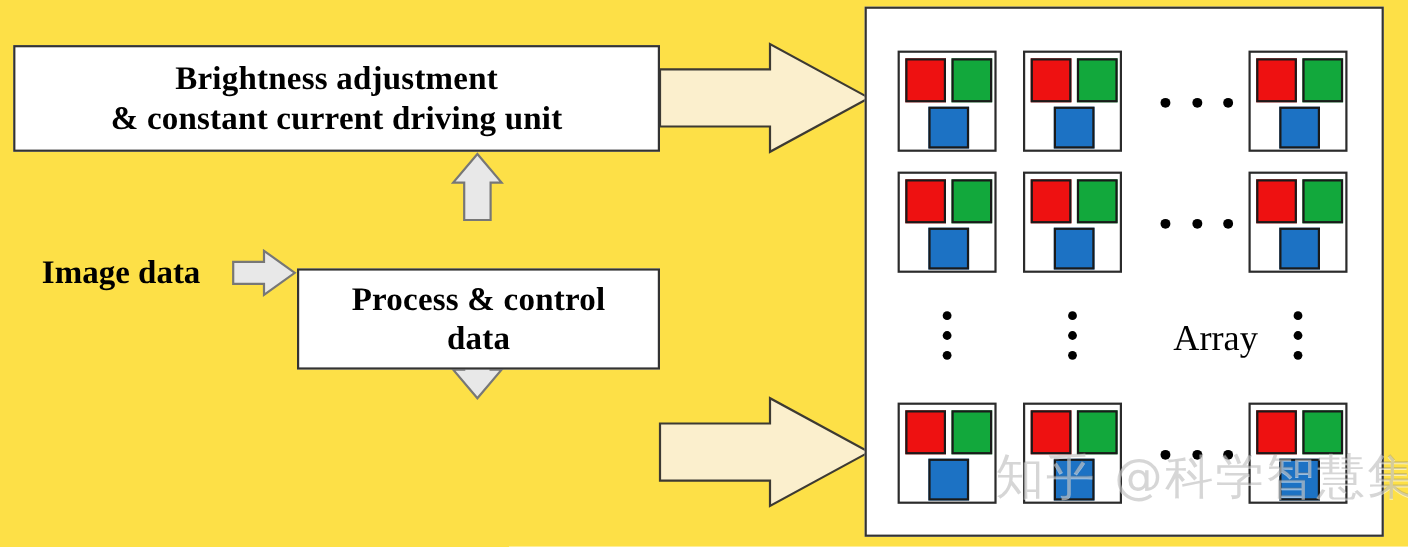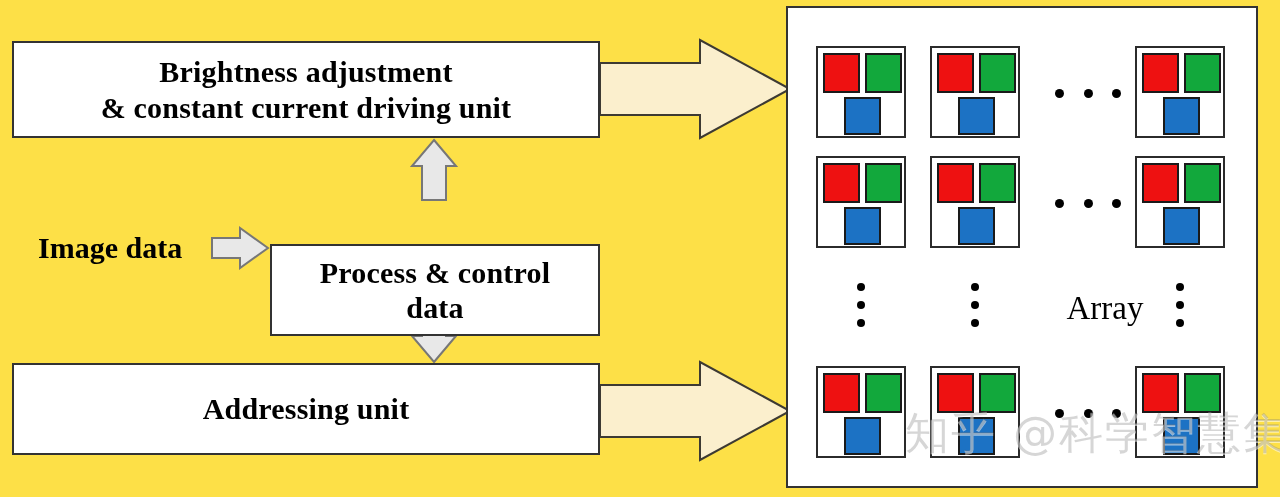--- a/index.html
+++ b/index.html
@@ -101,105 +101,102 @@
     </div>
   </div>
 
   <div class="block" id="box-process" style="border-color: rgb(51, 51, 51);">
     <div class="txt">
       <span>Process &amp; control</span><br>
       <span>data</span>
     </div>
   </div>
 
-  <div class="block" id="box-addressing" style="border-color: rgb(51, 51, 51);">
-    <div class="txt">Addressing unit</div>
+
+  <div id="image-data-label">Image data</div>
+
+  <div id="array-panel">
+
+    <div class="pixel-cell" style="left:28px;top:38px;">
+      <div class="sub r" style="background: rgb(238, 17, 17);"></div>
+      <div class="sub g" style="background: rgb(18, 168, 60);"></div>
+      <div class="sub b" style="background: rgb(28, 114, 196);"></div>
+    </div>
+    <div class="pixel-cell" style="left:142px;top:38px;">
+      <div class="sub r" style="background: rgb(238, 17, 17);"></div>
+      <div class="sub g" style="background: rgb(18, 168, 60);"></div>
+      <div class="sub b" style="background: rgb(28, 114, 196);"></div>
+    </div>
+    <div class="hdots" style="left:267px;top:79px;">
+      <i></i>
+      <i></i>
+      <i></i>
+    </div>
+    <div class="pixel-cell" style="left:347px;top:38px;">
+      <div class="sub r" style="background: rgb(238, 17, 17);"></div>
+      <div class="sub g" style="background: rgb(18, 168, 60);"></div>
+      <div class="sub b" style="background: rgb(28, 114, 196);"></div>
+    </div>
+
+    <div class="pixel-cell" style="left:28px;top:148px;">
+      <div class="sub r" style="background: rgb(238, 17, 17);"></div>
+      <div class="sub g" style="background: rgb(18, 168, 60);"></div>
+      <div class="sub b" style="background: rgb(28, 114, 196);"></div>
+    </div>
+    <div class="pixel-cell" style="left:142px;top:148px;">
+      <div class="sub r" style="background: rgb(238, 17, 17);"></div>
+      <div class="sub g" style="background: rgb(18, 168, 60);"></div>
+      <div class="sub b" style="background: rgb(28, 114, 196);"></div>
+    </div>
+    <div class="hdots" style="left:267px;top:189px;">
+      <i></i>
+      <i></i>
+      <i></i>
+    </div>
+    <div class="pixel-cell" style="left:347px;top:148px;">
+      <div class="sub r" style="background: rgb(238, 17, 17);"></div>
+      <div class="sub g" style="background: rgb(18, 168, 60);"></div>
+      <div class="sub b" style="background: rgb(28, 114, 196);"></div>
+    </div>
+
+    <div class="vdots" style="left:68px;top:275px;">
+      <i></i>
+      <i></i>
+      <i></i>
+    </div>
+    <div class="vdots" style="left:182px;top:275px;">
+      <i></i>
+      <i></i>
+      <i></i>
+    </div>
+    <div class="vdots" style="left:387px;top:275px;">
+      <i></i>
+      <i></i>
+      <i></i>
+    </div>
+
+    <div class="pixel-cell" style="left:28px;top:358px;">
+      <div class="sub r" style="background: rgb(238, 17, 17);"></div>
+      <div class="sub g" style="background: rgb(18, 168, 60);"></div>
+      <div class="sub b" style="background: rgb(28, 114, 196);"></div>
+    </div>
+    <div class="pixel-cell" style="left:142px;top:358px;">
+      <div class="sub r" style="background: rgb(238, 17, 17);"></div>
+      <div class="sub g" style="background: rgb(18, 168, 60);"></div>
+      <div class="sub b" style="background: rgb(28, 114, 196);"></div>
+    </div>
+    <div class="hdots" style="left:267px;top:399px;">
+      <i></i>
+      <i></i>
+      <i></i>
+    </div>
+    <div class="pixel-cell" style="left:347px;top:358px;">
+      <div class="sub r" style="background: rgb(238, 17, 17);"></div>
+      <div class="sub g" style="background: rgb(18, 168, 60);"></div>
+      <div class="sub b" style="background: rgb(28, 114, 196);"></div>
+    </div>
   </div>
 
-  <div id="image-data-label">Image data</div>
-
-  <div id="array-panel">
-
-    <div class="pixel-cell" style="left:28px;top:38px;">
-      <div class="sub r" style="background: rgb(238, 17, 17);"></div>
-      <div class="sub g" style="background: rgb(18, 168, 60);"></div>
-      <div class="sub b" style="background: rgb(28, 114, 196);"></div>
-    </div>
-    <div class="pixel-cell" style="left:142px;top:38px;">
-      <div class="sub r" style="background: rgb(238, 17, 17);"></div>
-      <div class="sub g" style="background: rgb(18, 168, 60);"></div>
-      <div class="sub b" style="background: rgb(28, 114, 196);"></div>
-    </div>
-    <div class="hdots" style="left:267px;top:79px;">
-      <i></i>
-      <i></i>
-      <i></i>
-    </div>
-    <div class="pixel-cell" style="left:347px;top:38px;">
-      <div class="sub r" style="background: rgb(238, 17, 17);"></div>
-      <div class="sub g" style="background: rgb(18, 168, 60);"></div>
-      <div class="sub b" style="background: rgb(28, 114, 196);"></div>
-    </div>
-
-    <div class="pixel-cell" style="left:28px;top:148px;">
-      <div class="sub r" style="background: rgb(238, 17, 17);"></div>
-      <div class="sub g" style="background: rgb(18, 168, 60);"></div>
-      <div class="sub b" style="background: rgb(28, 114, 196);"></div>
-    </div>
-    <div class="pixel-cell" style="left:142px;top:148px;">
-      <div class="sub r" style="background: rgb(238, 17, 17);"></div>
-      <div class="sub g" style="background: rgb(18, 168, 60);"></div>
-      <div class="sub b" style="background: rgb(28, 114, 196);"></div>
-    </div>
-    <div class="hdots" style="left:267px;top:189px;">
-      <i></i>
-      <i></i>
-      <i></i>
-    </div>
-    <div class="pixel-cell" style="left:347px;top:148px;">
-      <div class="sub r" style="background: rgb(238, 17, 17);"></div>
-      <div class="sub g" style="background: rgb(18, 168, 60);"></div>
-      <div class="sub b" style="background: rgb(28, 114, 196);"></div>
-    </div>
-
-    <div class="vdots" style="left:68px;top:275px;">
-      <i></i>
-      <i></i>
-      <i></i>
-    </div>
-    <div class="vdots" style="left:182px;top:275px;">
-      <i></i>
-      <i></i>
-      <i></i>
-    </div>
-    <div class="vdots" style="left:387px;top:275px;">
-      <i></i>
-      <i></i>
-      <i></i>
-    </div>
-
-    <div class="pixel-cell" style="left:28px;top:358px;">
-      <div class="sub r" style="background: rgb(238, 17, 17);"></div>
-      <div class="sub g" style="background: rgb(18, 168, 60);"></div>
-      <div class="sub b" style="background: rgb(28, 114, 196);"></div>
-    </div>
-    <div class="pixel-cell" style="left:142px;top:358px;">
-      <div class="sub r" style="background: rgb(238, 17, 17);"></div>
-      <div class="sub g" style="background: rgb(18, 168, 60);"></div>
-      <div class="sub b" style="background: rgb(28, 114, 196);"></div>
-    </div>
-    <div class="hdots" style="left:267px;top:399px;">
-      <i></i>
-      <i></i>
-      <i></i>
-    </div>
-    <div class="pixel-cell" style="left:347px;top:358px;">
-      <div class="sub r" style="background: rgb(238, 17, 17);"></div>
-      <div class="sub g" style="background: rgb(18, 168, 60);"></div>
-      <div class="sub b" style="background: rgb(28, 114, 196);"></div>
-    </div>
-  </div>
-
   <div id="array-label">Array</div>
 
   <div id="watermark">知乎 @科学智慧集</div>
 
 </div>
 
 </body></html>

